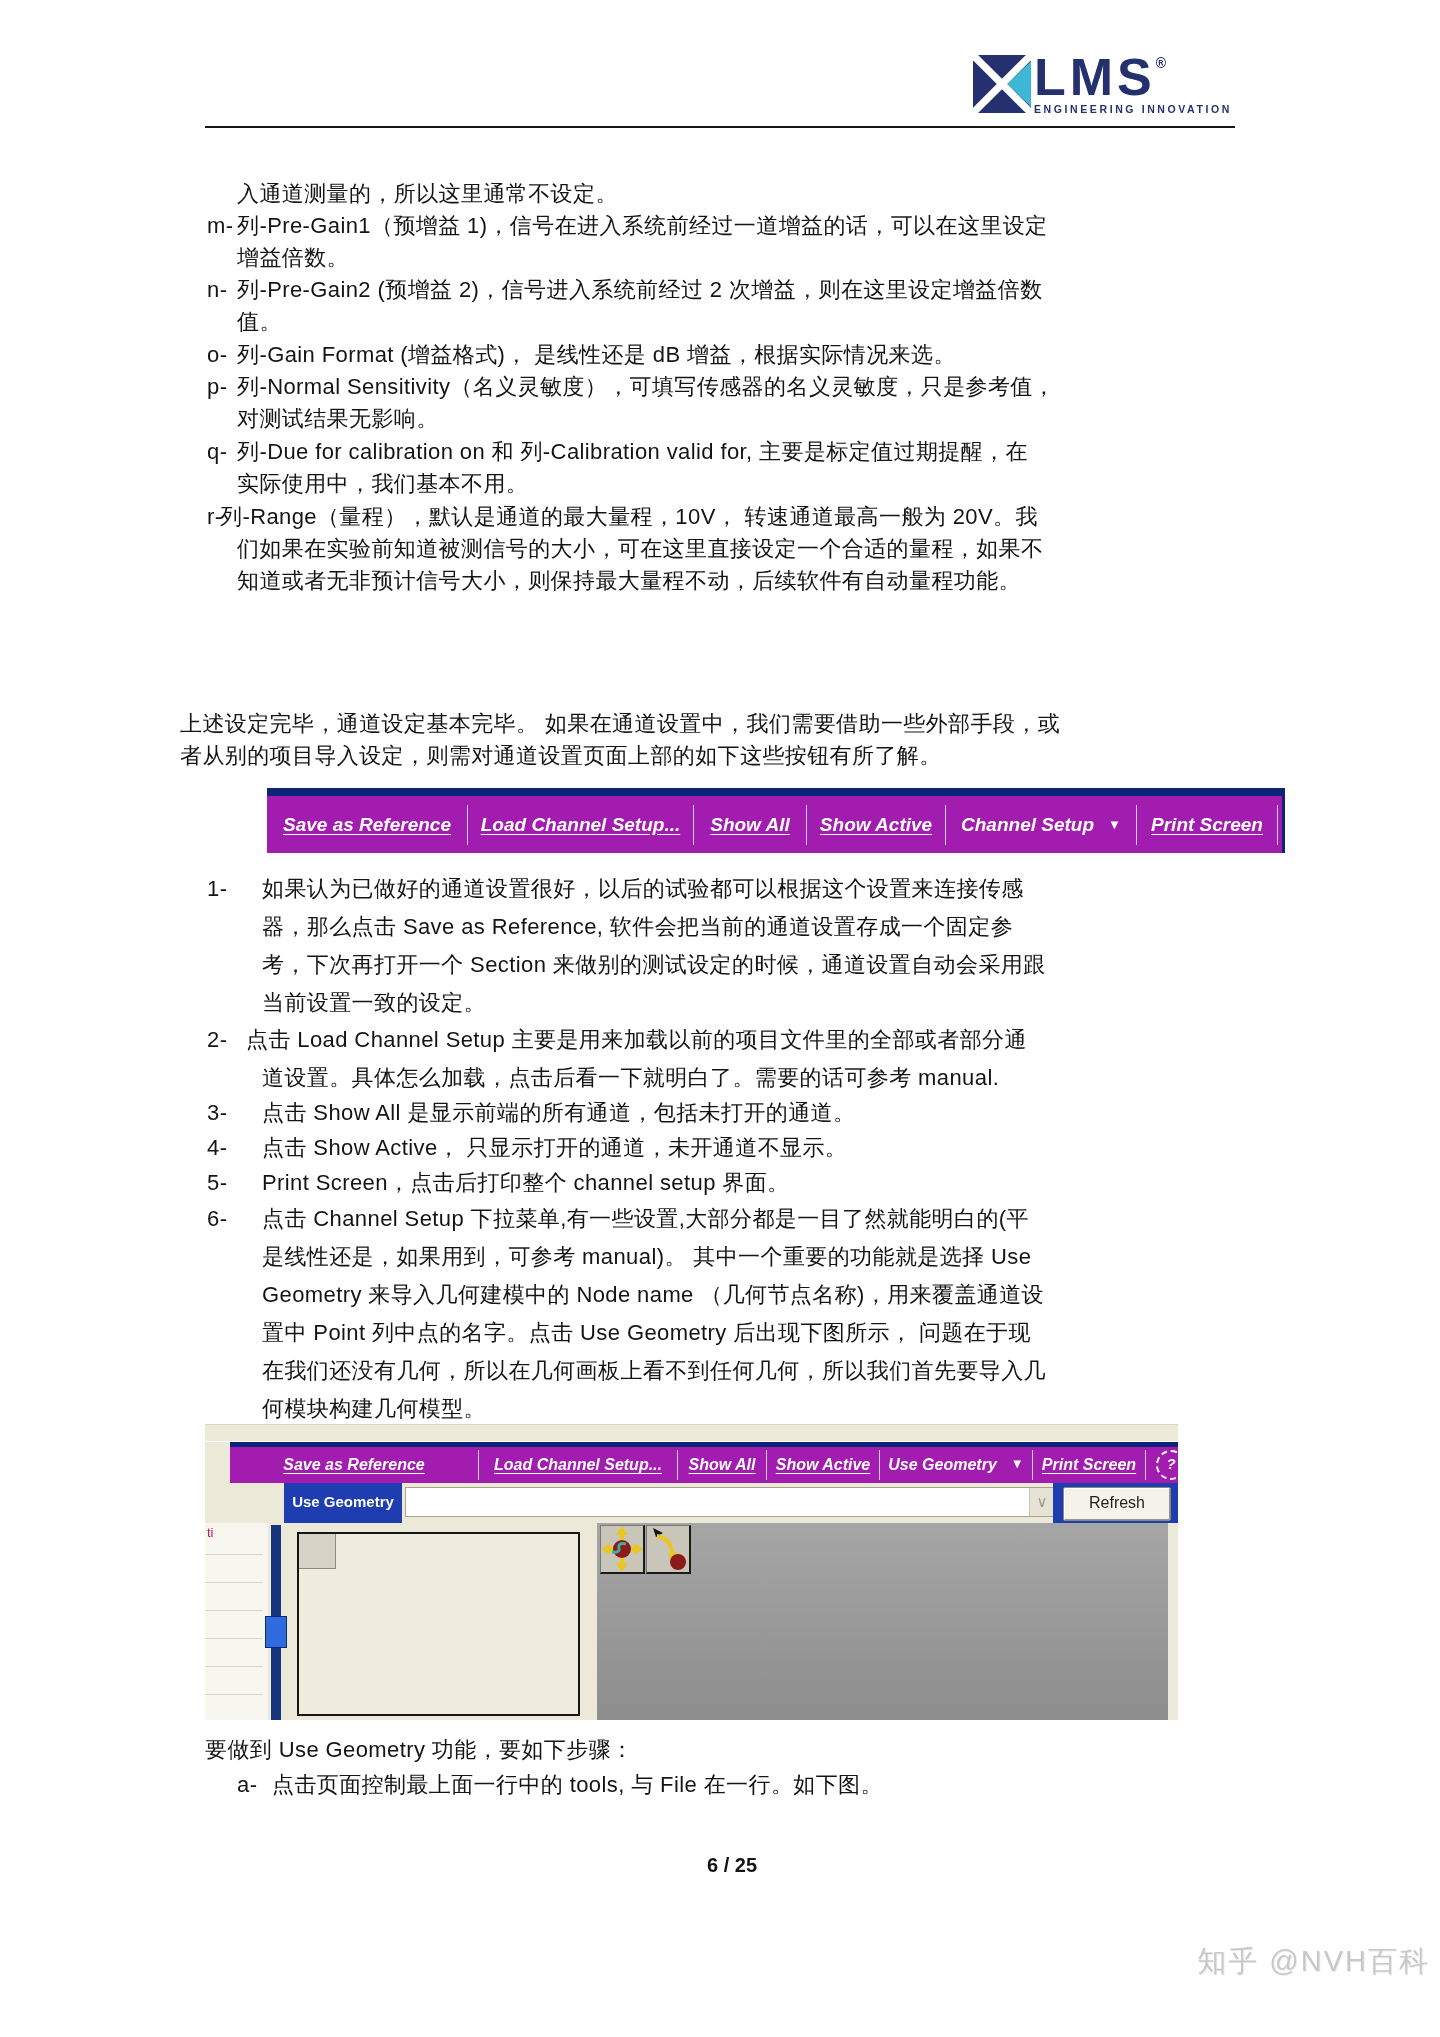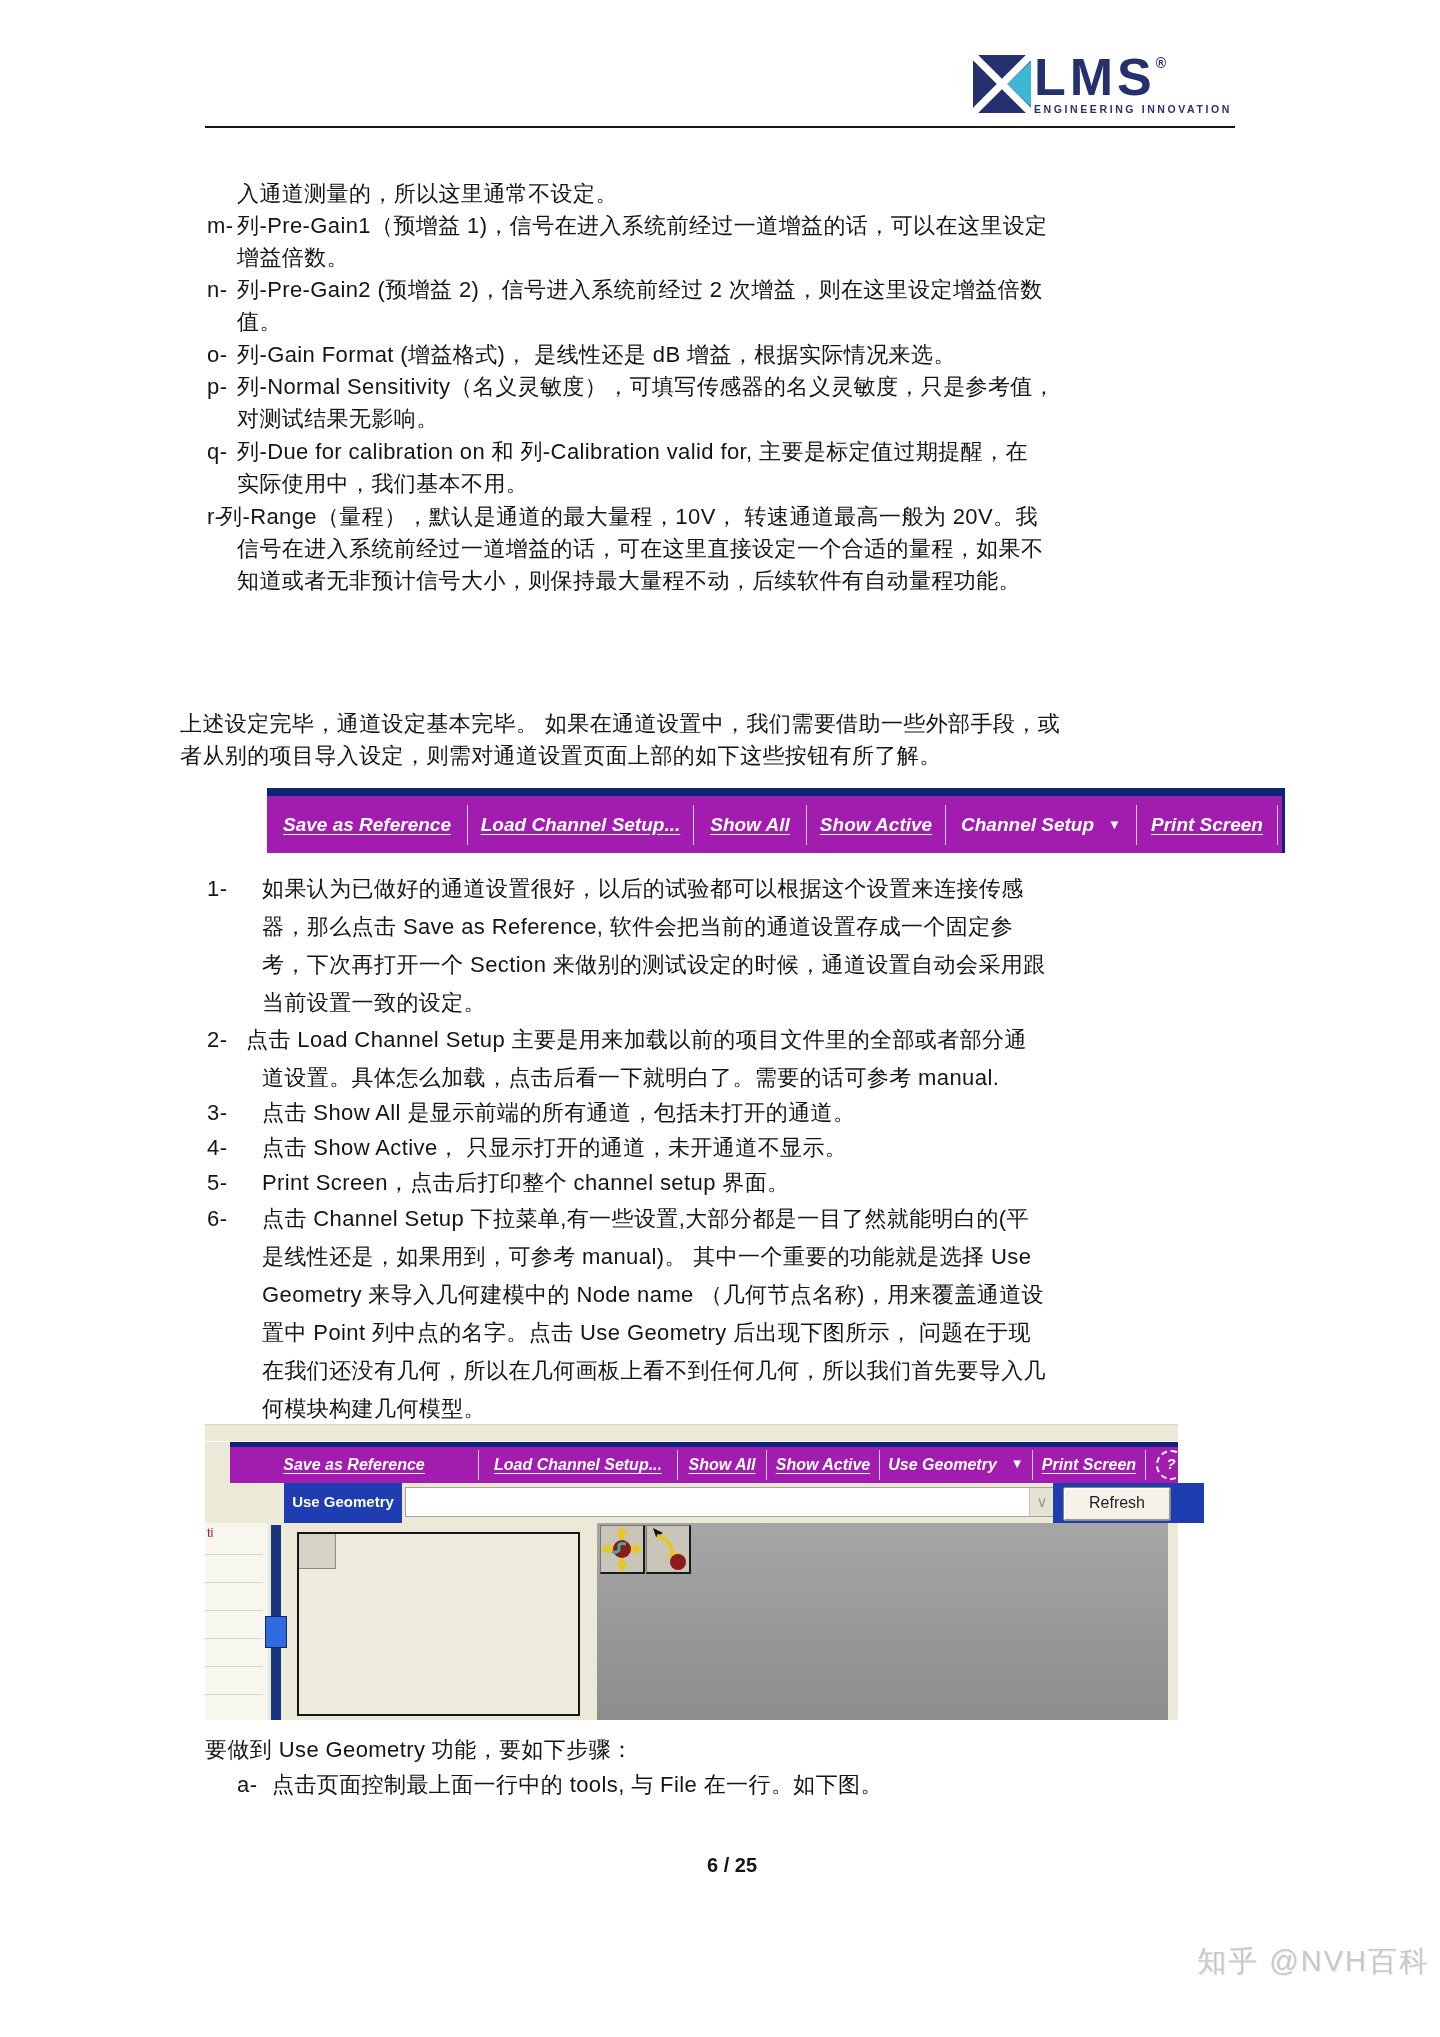--- a/index.html
+++ b/index.html
@@ -32,21 +32,21 @@
   .shot{position:absolute;left:205px;top:1424px;width:973px;height:296px;}
   .strip-top{position:absolute;left:0;top:0;width:973px;height:18px;background:#ece9d8;
              border-top:1px solid #d8d5c5;border-bottom:1px solid #ffffff;box-sizing:border-box;}
   .shot-cream{position:absolute;background:#ece9d8;}
   .tab{position:absolute;left:79px;top:59px;width:118px;height:40px;background:#1d3db0;color:#fff;
        font-weight:bold;font-size:15px;line-height:38px;text-align:center;}
   .combo{position:absolute;left:200px;top:63px;width:650px;height:30px;background:#ffffff;
          border:1px solid #a5a28f;box-sizing:border-box;}
   .combo-chev{position:absolute;right:0;top:0;width:24px;height:28px;background:#e6e3d4;
               border-left:1px solid #c9c5b4;color:#9a9a8a;font-size:15px;text-align:center;line-height:28px;}
-  .refresh-zone{position:absolute;left:848px;top:59px;width:151px;height:40px;background:#1d3db0;}
+  .refresh-zone{position:absolute;left:848px;top:59px;width:125px;height:40px;background:#1d3db0;}
   .refresh-btn{position:absolute;left:10px;top:4px;width:106px;height:32px;background:#f4f2e9;
                border:1px solid #8a887a;border-radius:2px;font-size:16px;color:#222;text-align:center;line-height:30px;
                box-shadow:inset 1px 1px 0 #ffffff, inset -1px -1px 0 #9a9888;}
   .leftcol{position:absolute;left:0;top:99px;width:63px;height:197px;background:#f8f7ef;}
   .tick{position:absolute;left:0;width:58px;height:1px;background:#d9d7ca;}
   .frag{position:absolute;left:2px;top:2px;font-size:13px;color:#be185d;}
   .navybar{position:absolute;left:66px;top:101px;width:10px;height:195px;background:#17367d;}
   .thumb{position:absolute;left:60px;top:192px;width:22px;height:32px;background:#2f6ade;border:1px solid #0c2a6e;box-sizing:border-box;}
   .blackbox{position:absolute;left:92px;top:108px;width:283px;height:184px;background:#efecdd;
             border:2px solid #151515;box-sizing:border-box;}
@@ -95,21 +95,21 @@
 <div class="ln lbl" style="left:207px;top:373px">p-</div>
 <div class="ln" style="left:237px;top:373px">列-Normal Sensitivity（名义灵敏度），可填写传感器的名义灵敏度，只是参考值，</div>
 <div class="ln" style="left:237px;top:405px">对测试结果无影响。</div>
 
 <div class="ln lbl" style="left:207px;top:438px">q-</div>
 <div class="ln" style="left:237px;top:438px">列-Due for calibration on  和  列-Calibration valid for, 主要是标定值过期提醒，在</div>
 <div class="ln" style="left:237px;top:470px">实际使用中，我们基本不用。</div>
 
 <div class="ln lbl" style="left:207px;top:503px">r-</div>
 <div class="ln" style="left:220px;top:503px">列-Range（量程），默认是通道的最大量程，10V，  转速通道最高一般为 20V。我</div>
-<div class="ln" style="left:237px;top:535px">信号在进入系统前经过一道增益的话，可在这里直接设定一个合适的量程，如果不</div>
+<div class="ln" style="left:237px;top:535px">们如果在实验前知道被测信号的大小，可在这里直接设定一个合适的量程，如果不</div>
 <div class="ln" style="left:237px;top:567px">知道或者无非预计信号大小，则保持最大量程不动，后续软件有自动量程功能。</div>
 
 <div class="ln" style="left:180px;top:710px">上述设定完毕，通道设定基本完毕。 如果在通道设置中，我们需要借助一些外部手段，或</div>
 <div class="ln" style="left:180px;top:742px">者从别的项目导入设定，则需对通道设置页面上部的如下这些按钮有所了解。</div>
 
 <div class="tbar tb1" style="left:267px;top:788px;width:1018px;height:65px;border-right:3px solid #0d2478;">
   <div class="tb-btn" style="width:200px"><span class="u">Save as Reference</span></div>
   <div class="tb-sep"></div>
   <div class="tb-btn" style="width:225px"><span class="u">Load Channel Setup...</span></div>
   <div class="tb-sep"></div>

